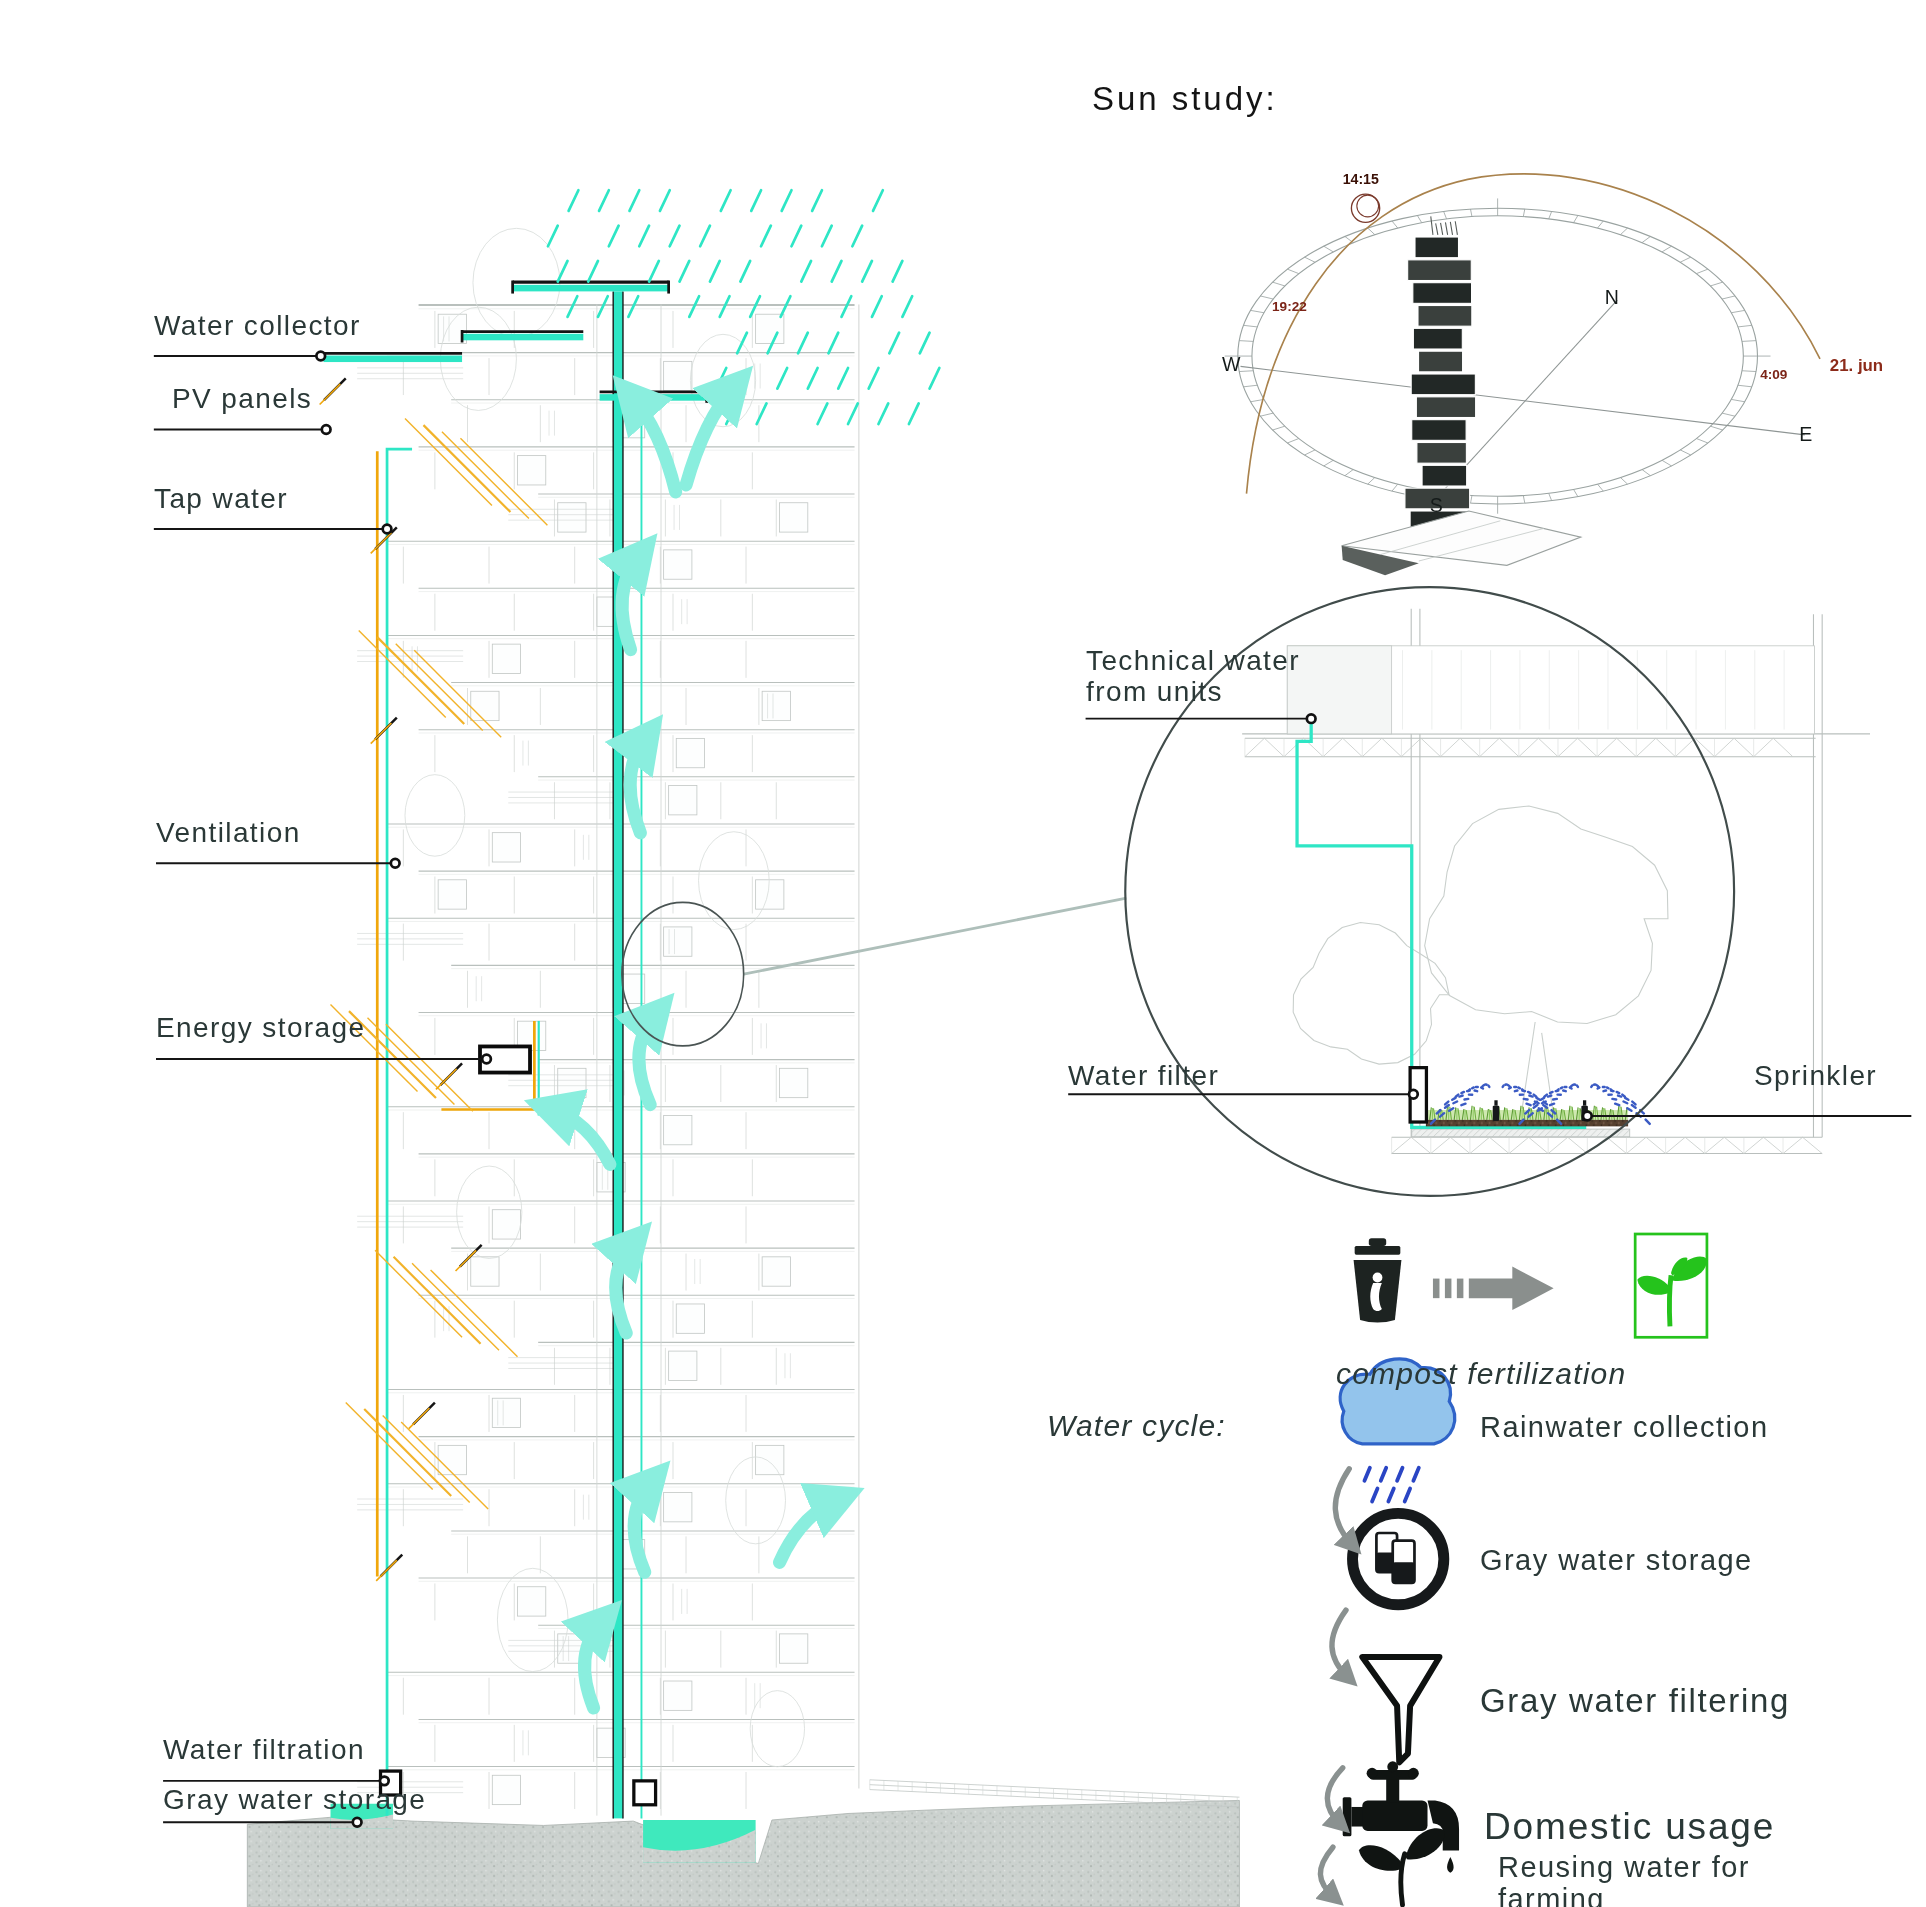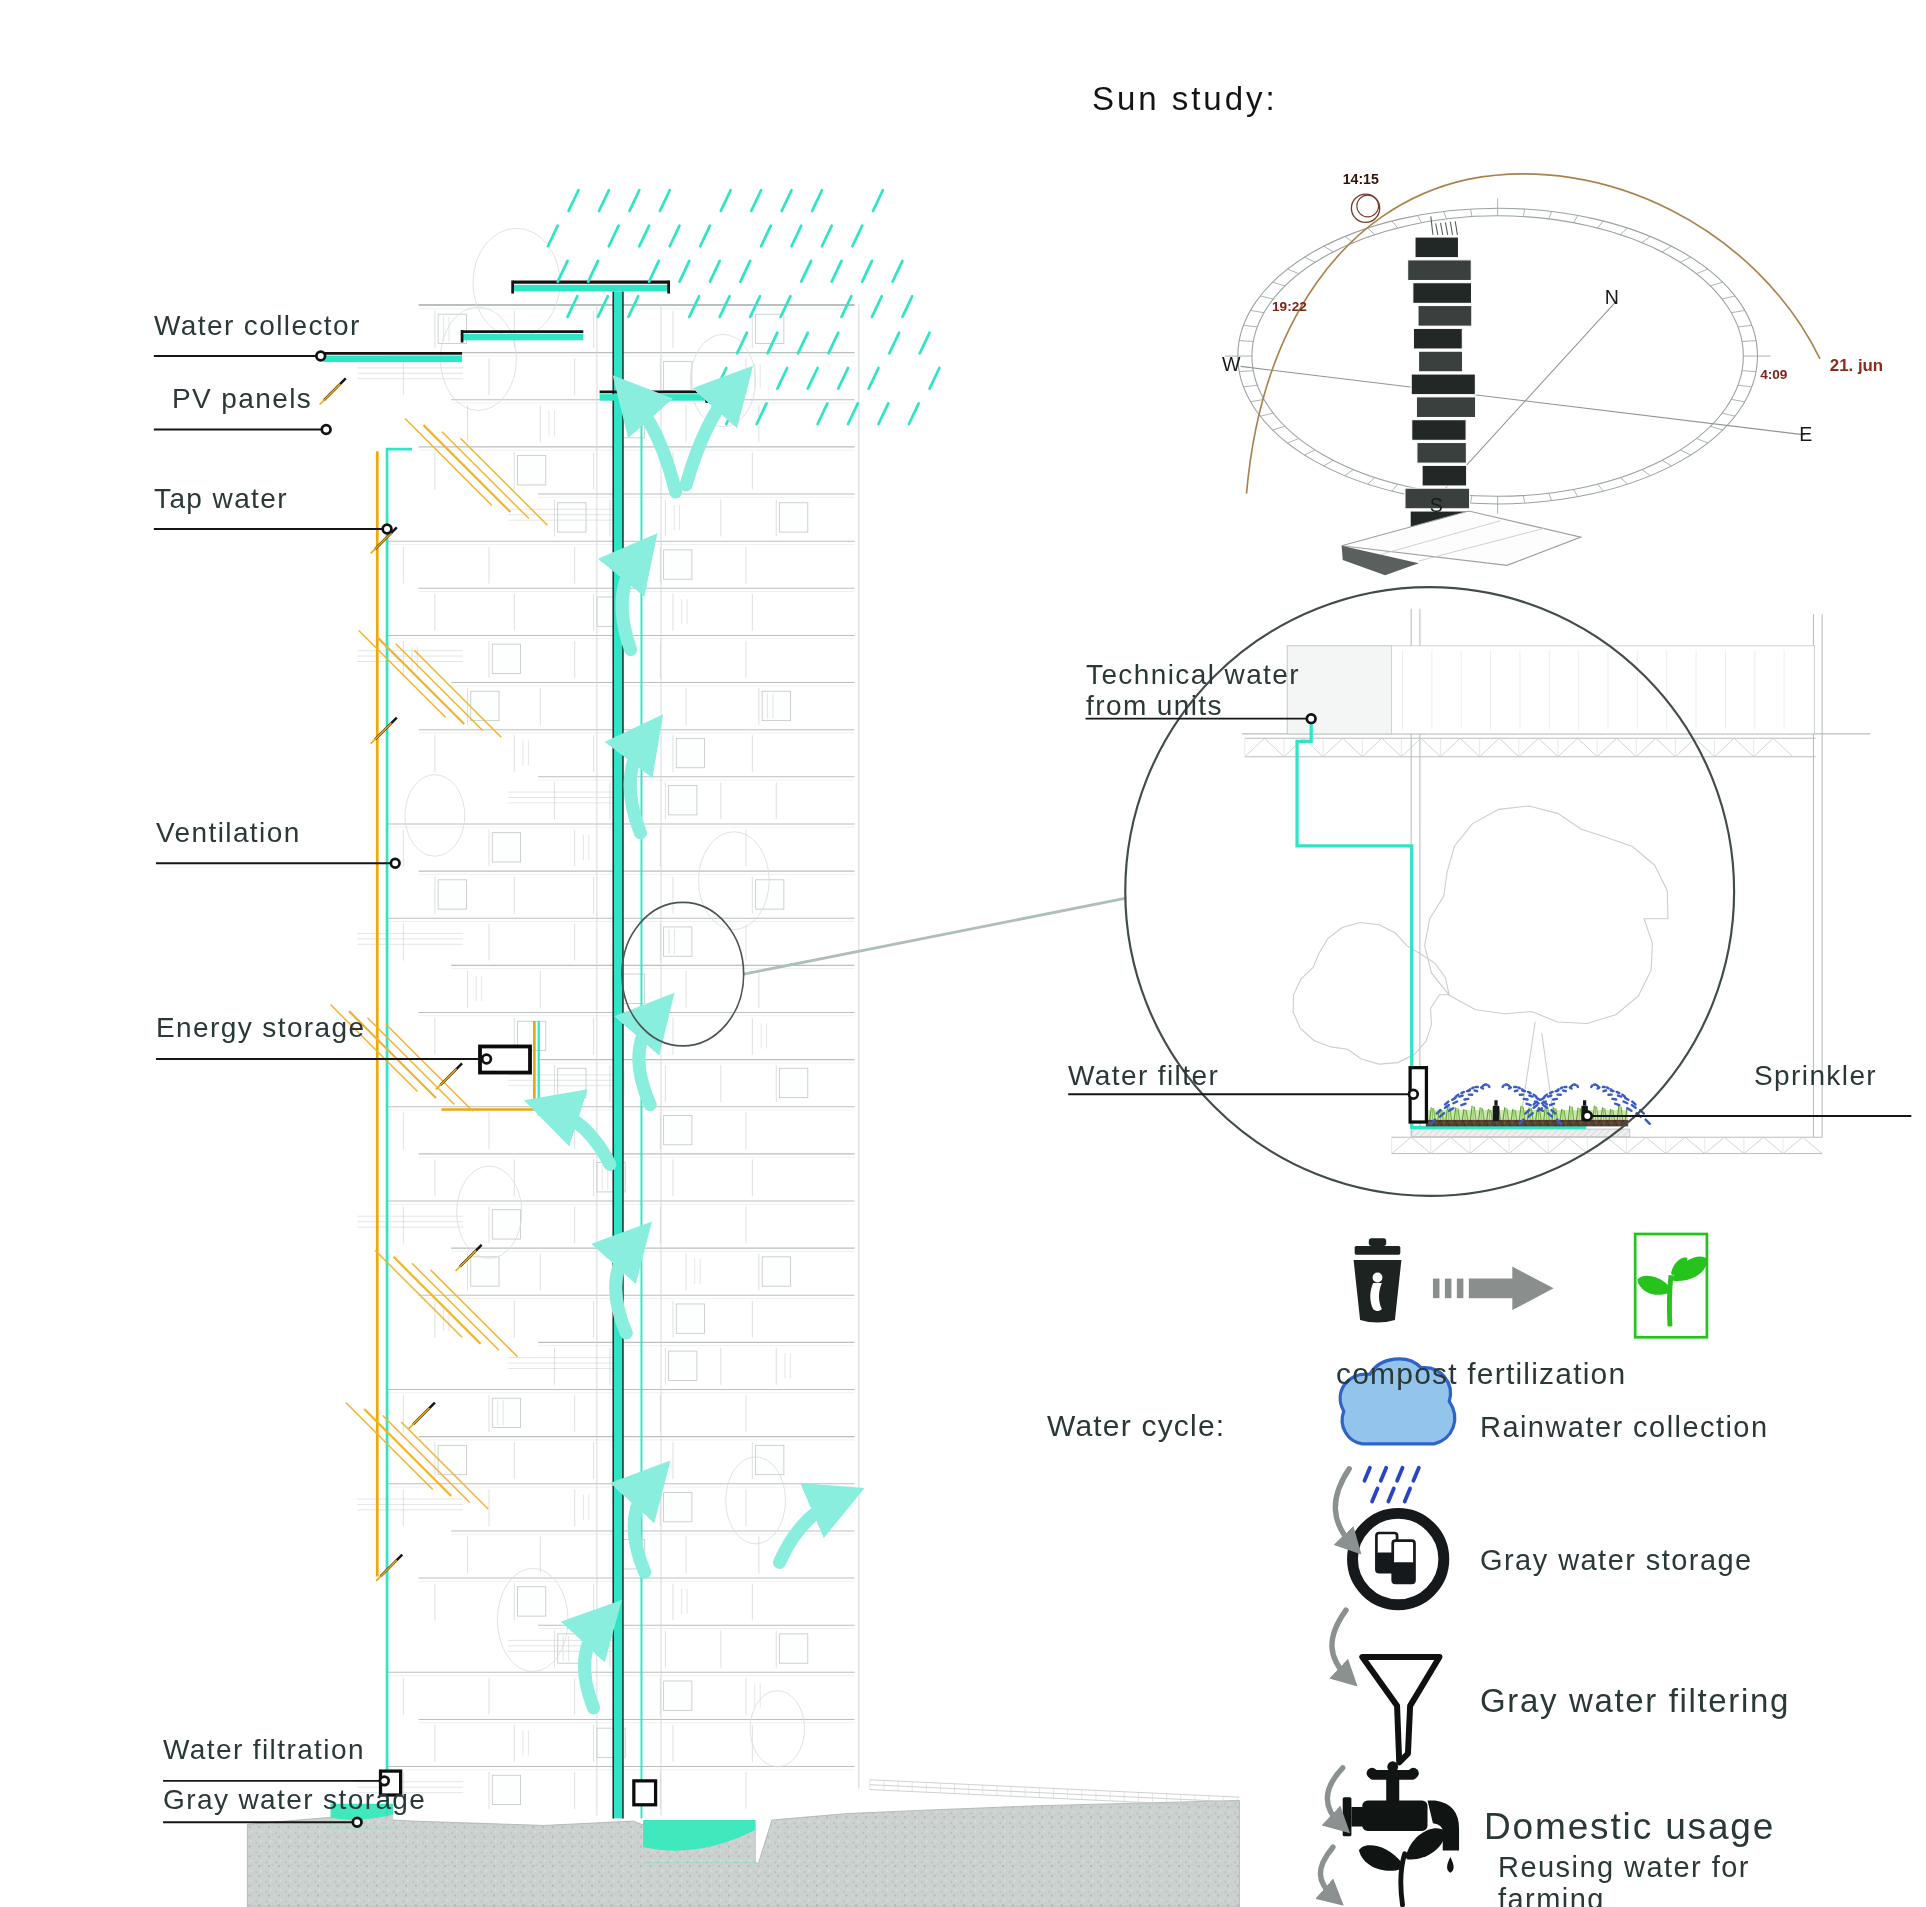--- a/index.html
+++ b/index.html
@@ -1,21 +1,21 @@
 <!DOCTYPE html>
 <html style="font-size:8.7px"><head>
 <meta charset="utf-8">
 <style>
   html,body{margin:0;padding:0;background:#fff;}
   #canvas{position:relative;width:1926px;height:1907px;background:#fff;overflow:hidden;
           font-family:"Liberation Sans",sans-serif;}
   #art{position:absolute;left:0;top:0;}
   .lbl{position:absolute;color:#2a3837;font-size:28px;letter-spacing:.05em;white-space:nowrap;line-height:1.12;}
   .ttl{position:absolute;color:#141414;font-size:33px;letter-spacing:.09em;white-space:nowrap;}
-  .cap{position:absolute;color:#2a3837;font-size:30px;letter-spacing:.04em;white-space:nowrap;}
+  .cap{position:absolute;color:#2a3837;font-size:30px;letter-spacing:.04em;white-space:nowrap;font-style:italic;}
 </style>
 </head>
 <body>
 
 <div id="canvas">
 <svg id="art" width="1926" height="1907" viewBox="0 0 3543 3508" xmlns="http://www.w3.org/2000/svg">
 <defs>
   <marker id="tealHead" markerWidth="4.6" markerHeight="4.6" refX="2.2" refY="2.3" orient="auto">
     <path d="M0,0 L4.4,2.3 L0,4.6 Z" fill="#8aeede"></path>
   </marker>
@@ -1106,21 +1106,21 @@
 <div class="ttl" style="left:1092px;top:80px;">Sun study:</div>
 
 <div class="lbl" style="left:154px;top:310px;">Water collector</div>
 <div class="lbl" style="left:172px;top:383px;">PV panels</div>
 <div class="lbl" style="left:154px;top:483px;">Tap water</div>
 <div class="lbl" style="left:156px;top:817px;">Ventilation</div>
 <div class="lbl" style="left:156px;top:1012px;">Energy storage</div>
 <div class="lbl" style="left:163px;top:1734px;">Water filtration</div>
 <div class="lbl" style="left:163px;top:1784px;">Gray water storage</div>
 
-<div class="lbl" style="left:1086px;top:645px;margin-top:14px;">
+<div class="lbl" style="left:1086px;top:645px;">
   <div>Technical water</div>
   <div>from units</div>
 </div>
 <div class="lbl" style="left:1068px;top:1060px;">Water filter</div>
 <div class="lbl" style="left:1742px;top:1060px;margin-left:12px;">Sprinkler</div>
 
 <div class="cap" style="left:1336px;top:1357px;">compost fertilization</div>
 <div class="cap" style="left:1047px;top:1409px;">Water cycle:</div>
 
 <div class="lbl" style="left:1480px;top:1411px;font-size:29px;text-align:right;">Rainwater collection</div>

